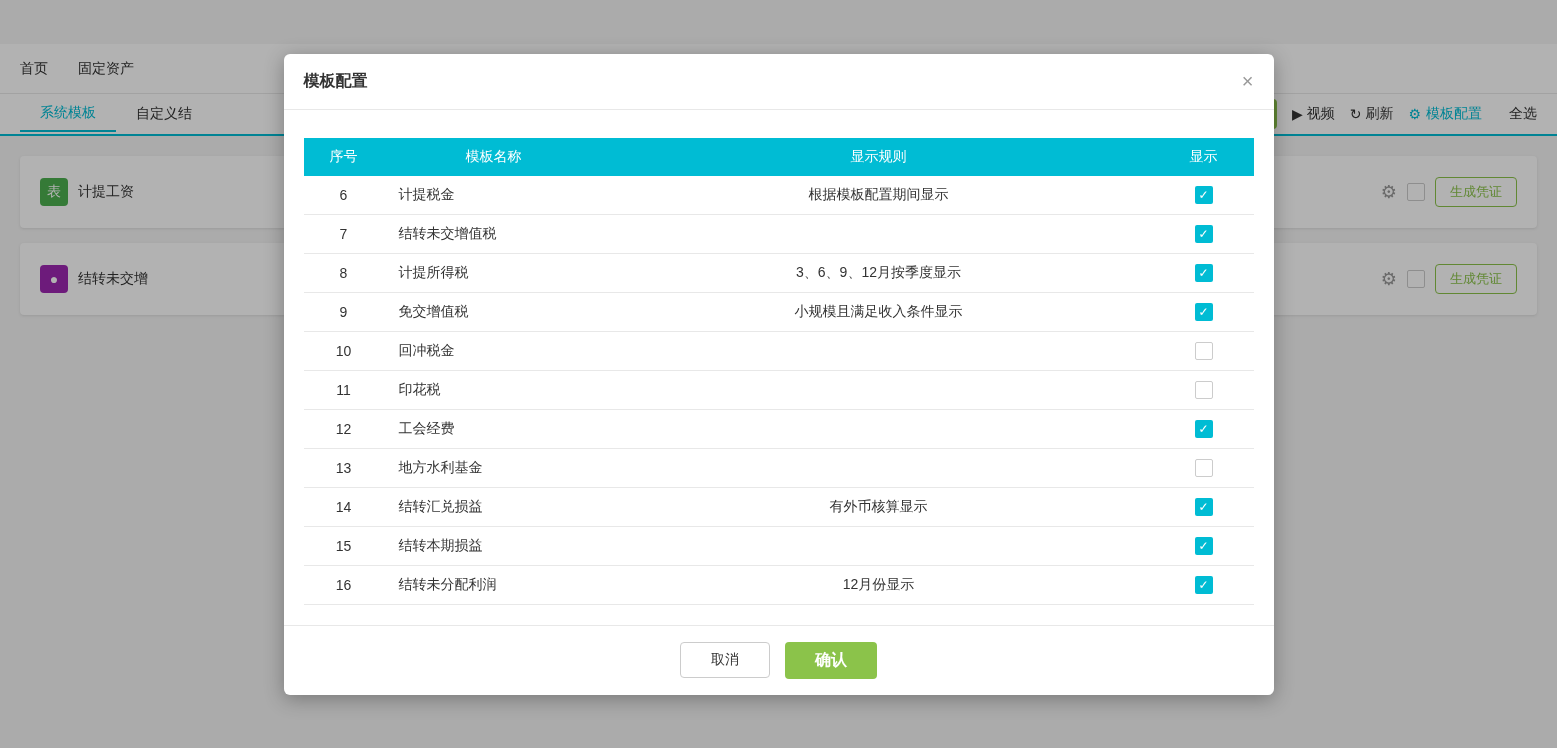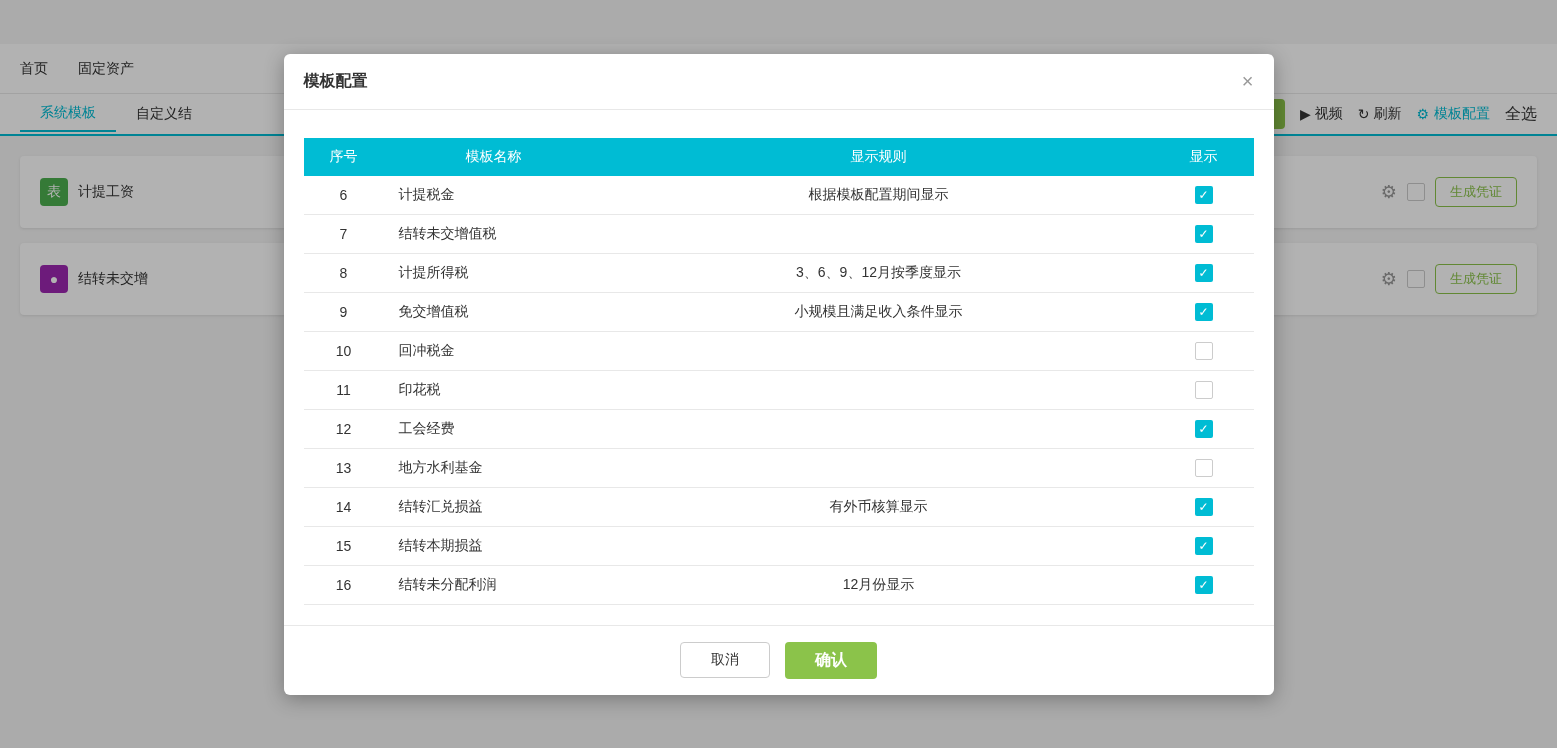--- a/index.html
+++ b/index.html
@@ -175,21 +175,22 @@
       color: #00bcd4;
       cursor: pointer;
       font-size: 14px;
     }
     .select-all-btn {
       display: flex;
       align-items: center;
       gap: 5px;
       color: #333;
       cursor: pointer;
-      font-size: 16px;
+      font-size: 14px;
+      margin-left: 12px;
     }
 
     
     .overlay {
       position: absolute;
       top: 0; left: 0;
       width: 100%; height: 100%;
       background: rgba(0,0,0,0.3);
       display: flex;
       align-items: center;

